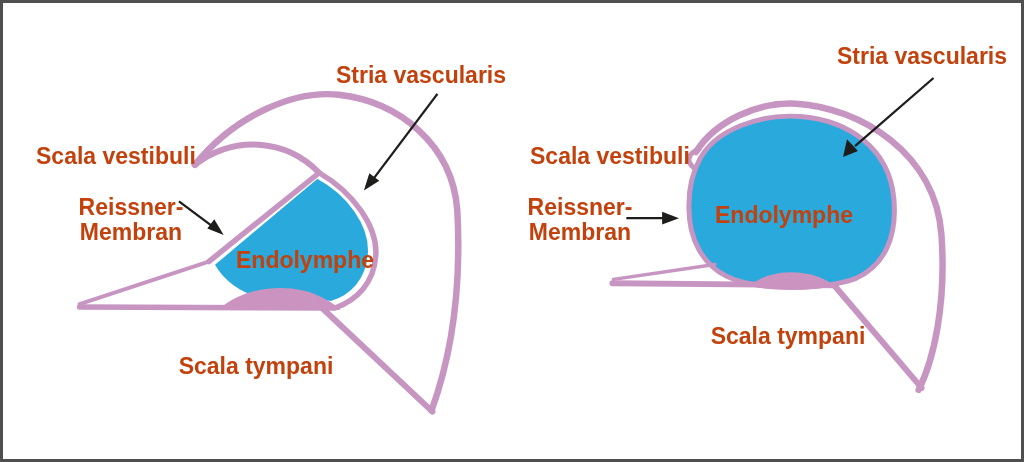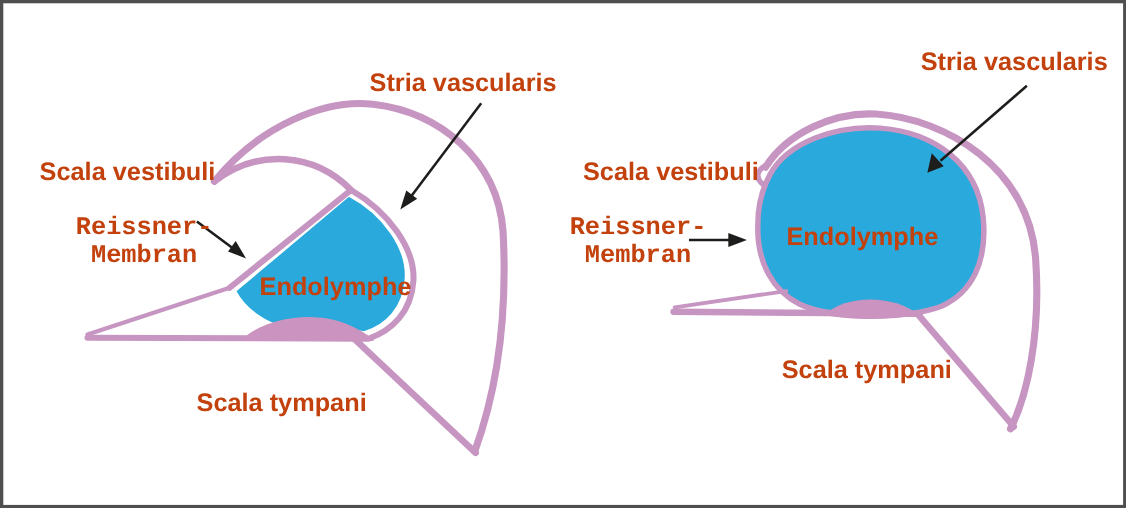--- a/index.html
+++ b/index.html
@@ -20,21 +20,21 @@
   }
   .lbl {
     position: absolute;
     font-weight: bold;
     font-size: 23px;
     line-height: 1.25;
     color: #c2410c;
     white-space: nowrap;
   }
   .lbl.center { transform: translateX(-50%); text-align: center; }
-  .lbl.two-line { line-height: 25px; font-family: Liberation Mono, monospace; }
+  .lbl.two-line { line-height: 25px; }
 </style>
 </head>
 <body>
 
 <div class="figure">
 
   <svg class="art" viewBox="0 0 1024 462" preserveAspectRatio="none">
 
     <g>
 

